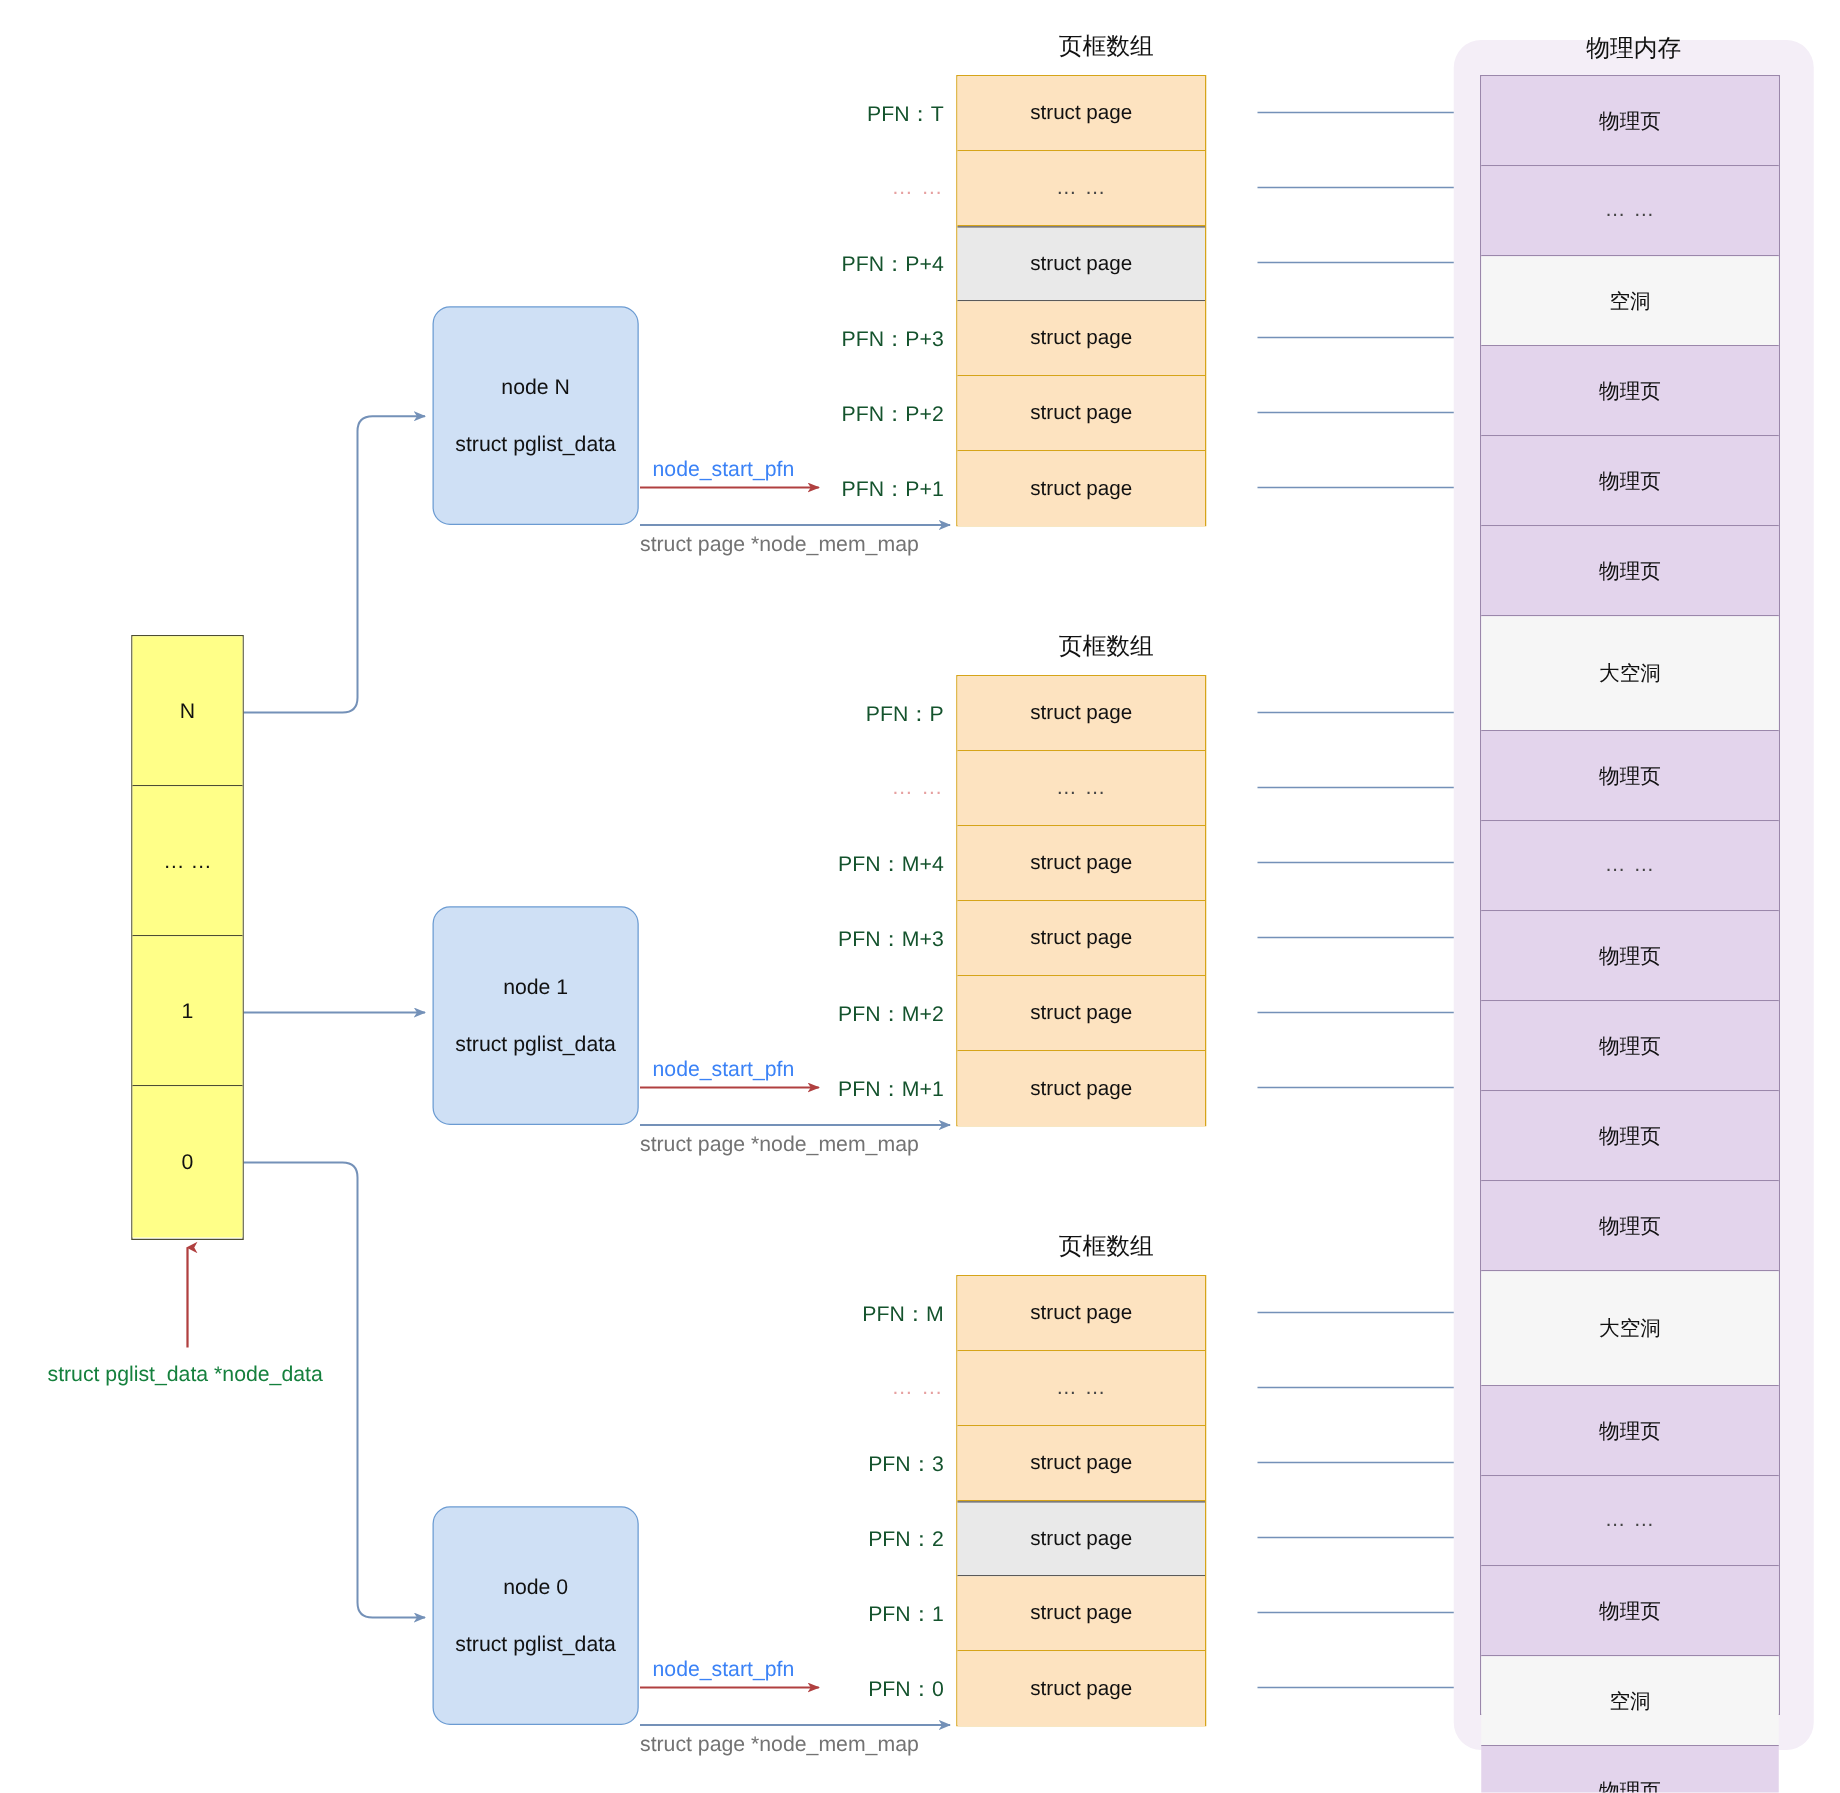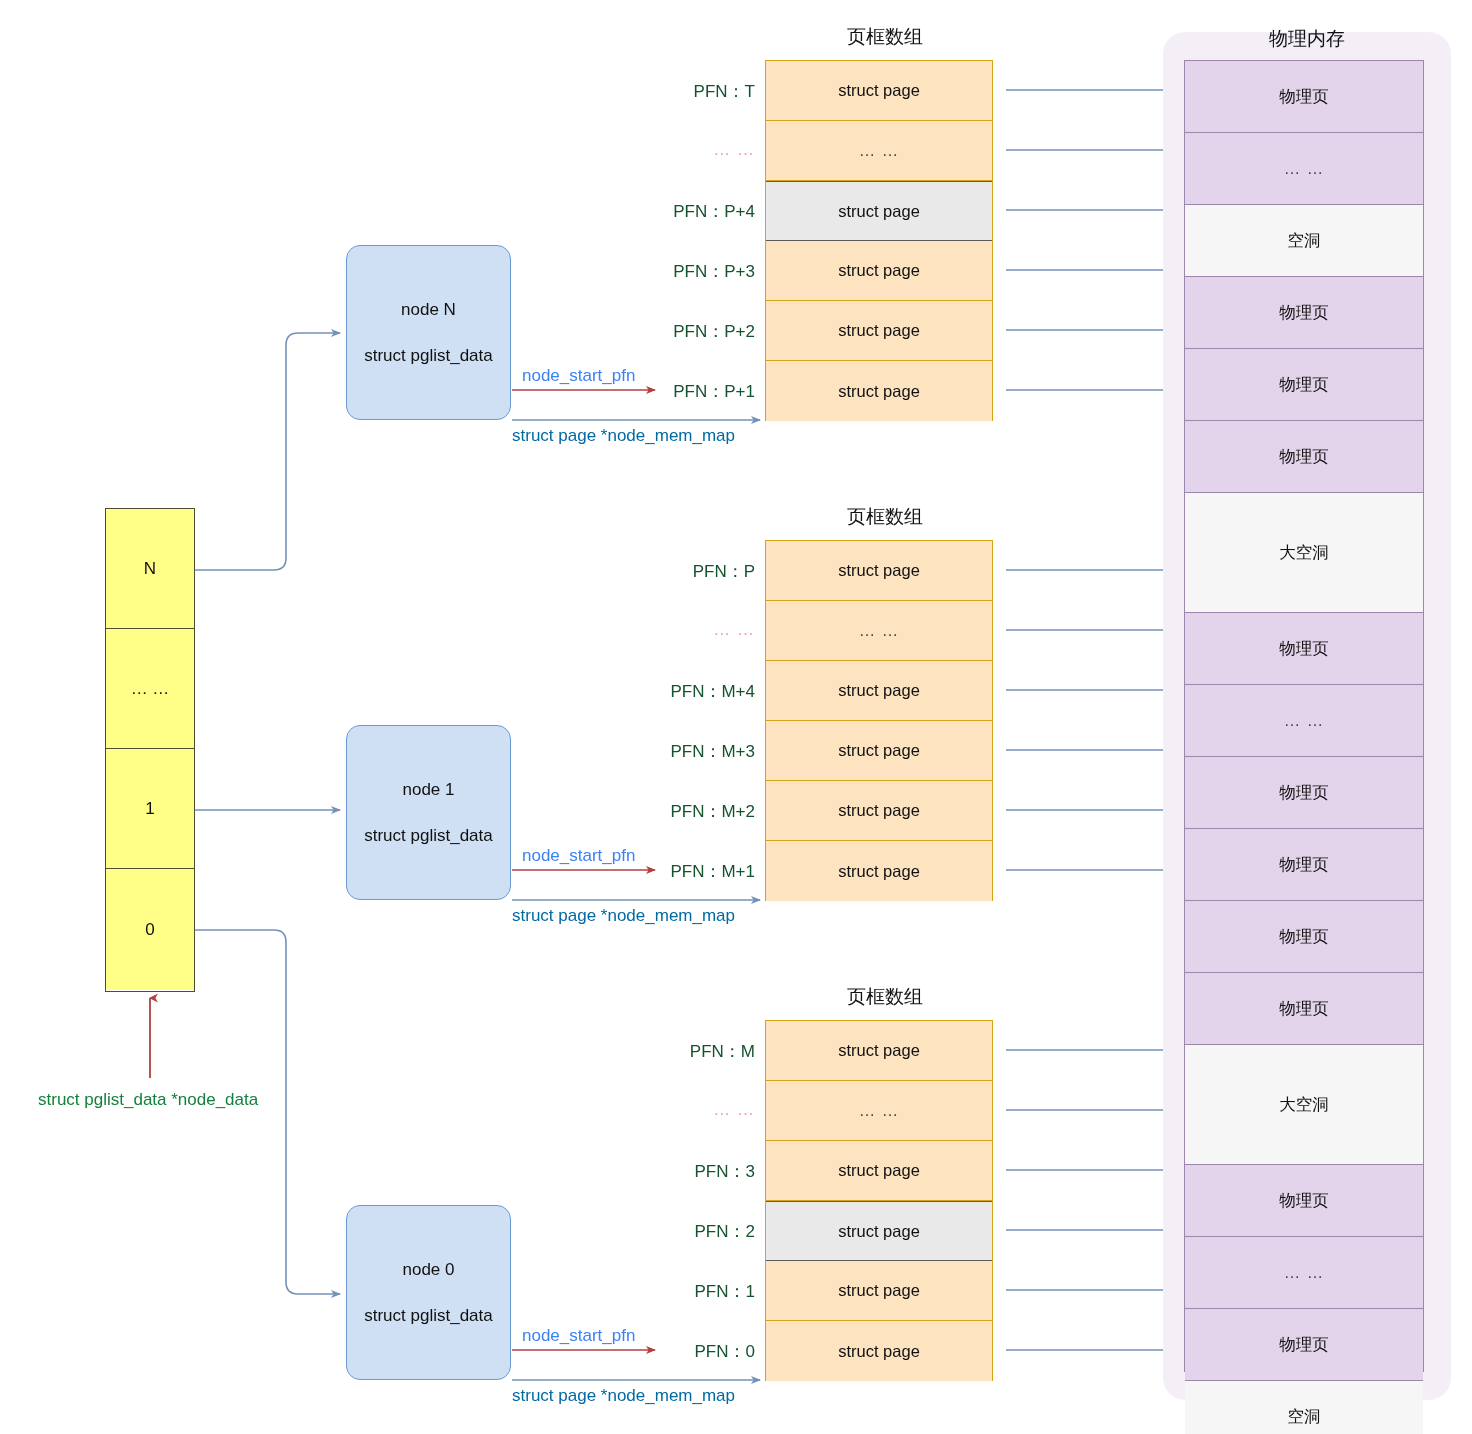--- a/index.html
+++ b/index.html
@@ -22,21 +22,21 @@
                   white-space:nowrap;}
 
   
   .pgbox{position:absolute;width:165px;height:175px;background:#cfe0f5;
          border:1.6px solid #6b9bd2;border-radius:14px;box-sizing:border-box;
          display:flex;flex-direction:column;align-items:center;justify-content:center;
          gap:26px;font-size:17px;color:#111;}
   .pgbox .ln{white-space:nowrap;}
 
   
-  .pfarray{position:absolute;left:765px;width:228px;
+  .pfarray{position:absolute;left:765px;width:200px;
            border:1.6px solid #d6a419;box-sizing:border-box;}
   .pfrow{height:60px;box-sizing:border-box;background:#fde3c0;
          border-bottom:1.2px solid #d6a419;display:flex;align-items:center;
          justify-content:center;font-size:16.5px;color:#111;}
   .pfrow:last-child{border-bottom:none;}
   .pfrow.hole{background:#e9e9e9;border-top:1.4px solid #5a5a5a;
               border-bottom:1.4px solid #5a5a5a;}
   .pfrow.dots{color:#444;letter-spacing:1px;}
 
   .pfn-label{position:absolute;width:120px;text-align:right;font-size:17px;
@@ -50,26 +50,26 @@
              background:#f4eef7;border-radius:22px;box-sizing:border-box;}
   .phystitle{position:absolute;left:1163px;top:26px;width:288px;text-align:center;
              font-size:19px;color:#111;}
   .physcol{position:absolute;left:1184px;top:60px;width:240px;height:1312px;
            border:1.2px solid #9b87ab;box-sizing:border-box;}
   .physrow{box-sizing:border-box;background:#e3d4ec;border-bottom:1.2px solid #9b87ab;
            display:flex;align-items:center;justify-content:center;
            font-size:16.5px;color:#111;height:72px;}
   .physrow:last-child{border-bottom:none;}
   .physrow.hole{background:#f6f6f6;}
-  .physrow.bighole{background:#f6f6f6;height:120px;}
+  .physrow.bighole{background:#f6f6f6;height:92px;}
   .physrow.dots{color:#444;letter-spacing:1px;}
 
   
   .nsp-label{position:absolute;font-size:17px;color:#3b82f6;white-space:nowrap;}
-  .nmm-label{position:absolute;font-size:17px;color:#0369a1;white-space:nowrap;}
+  .nmm-label{position:absolute;font-size:17px;color:#737373;white-space:nowrap;}
 
   
   .watermark{position:absolute;left:1148px;top:1330px;font-size:46px;
              color:rgba(120,110,130,0.30);white-space:nowrap;
              font-family:"DejaVu Sans",sans-serif;}
 </style>
 </head>
 <body>
 
 <div class="stage">

